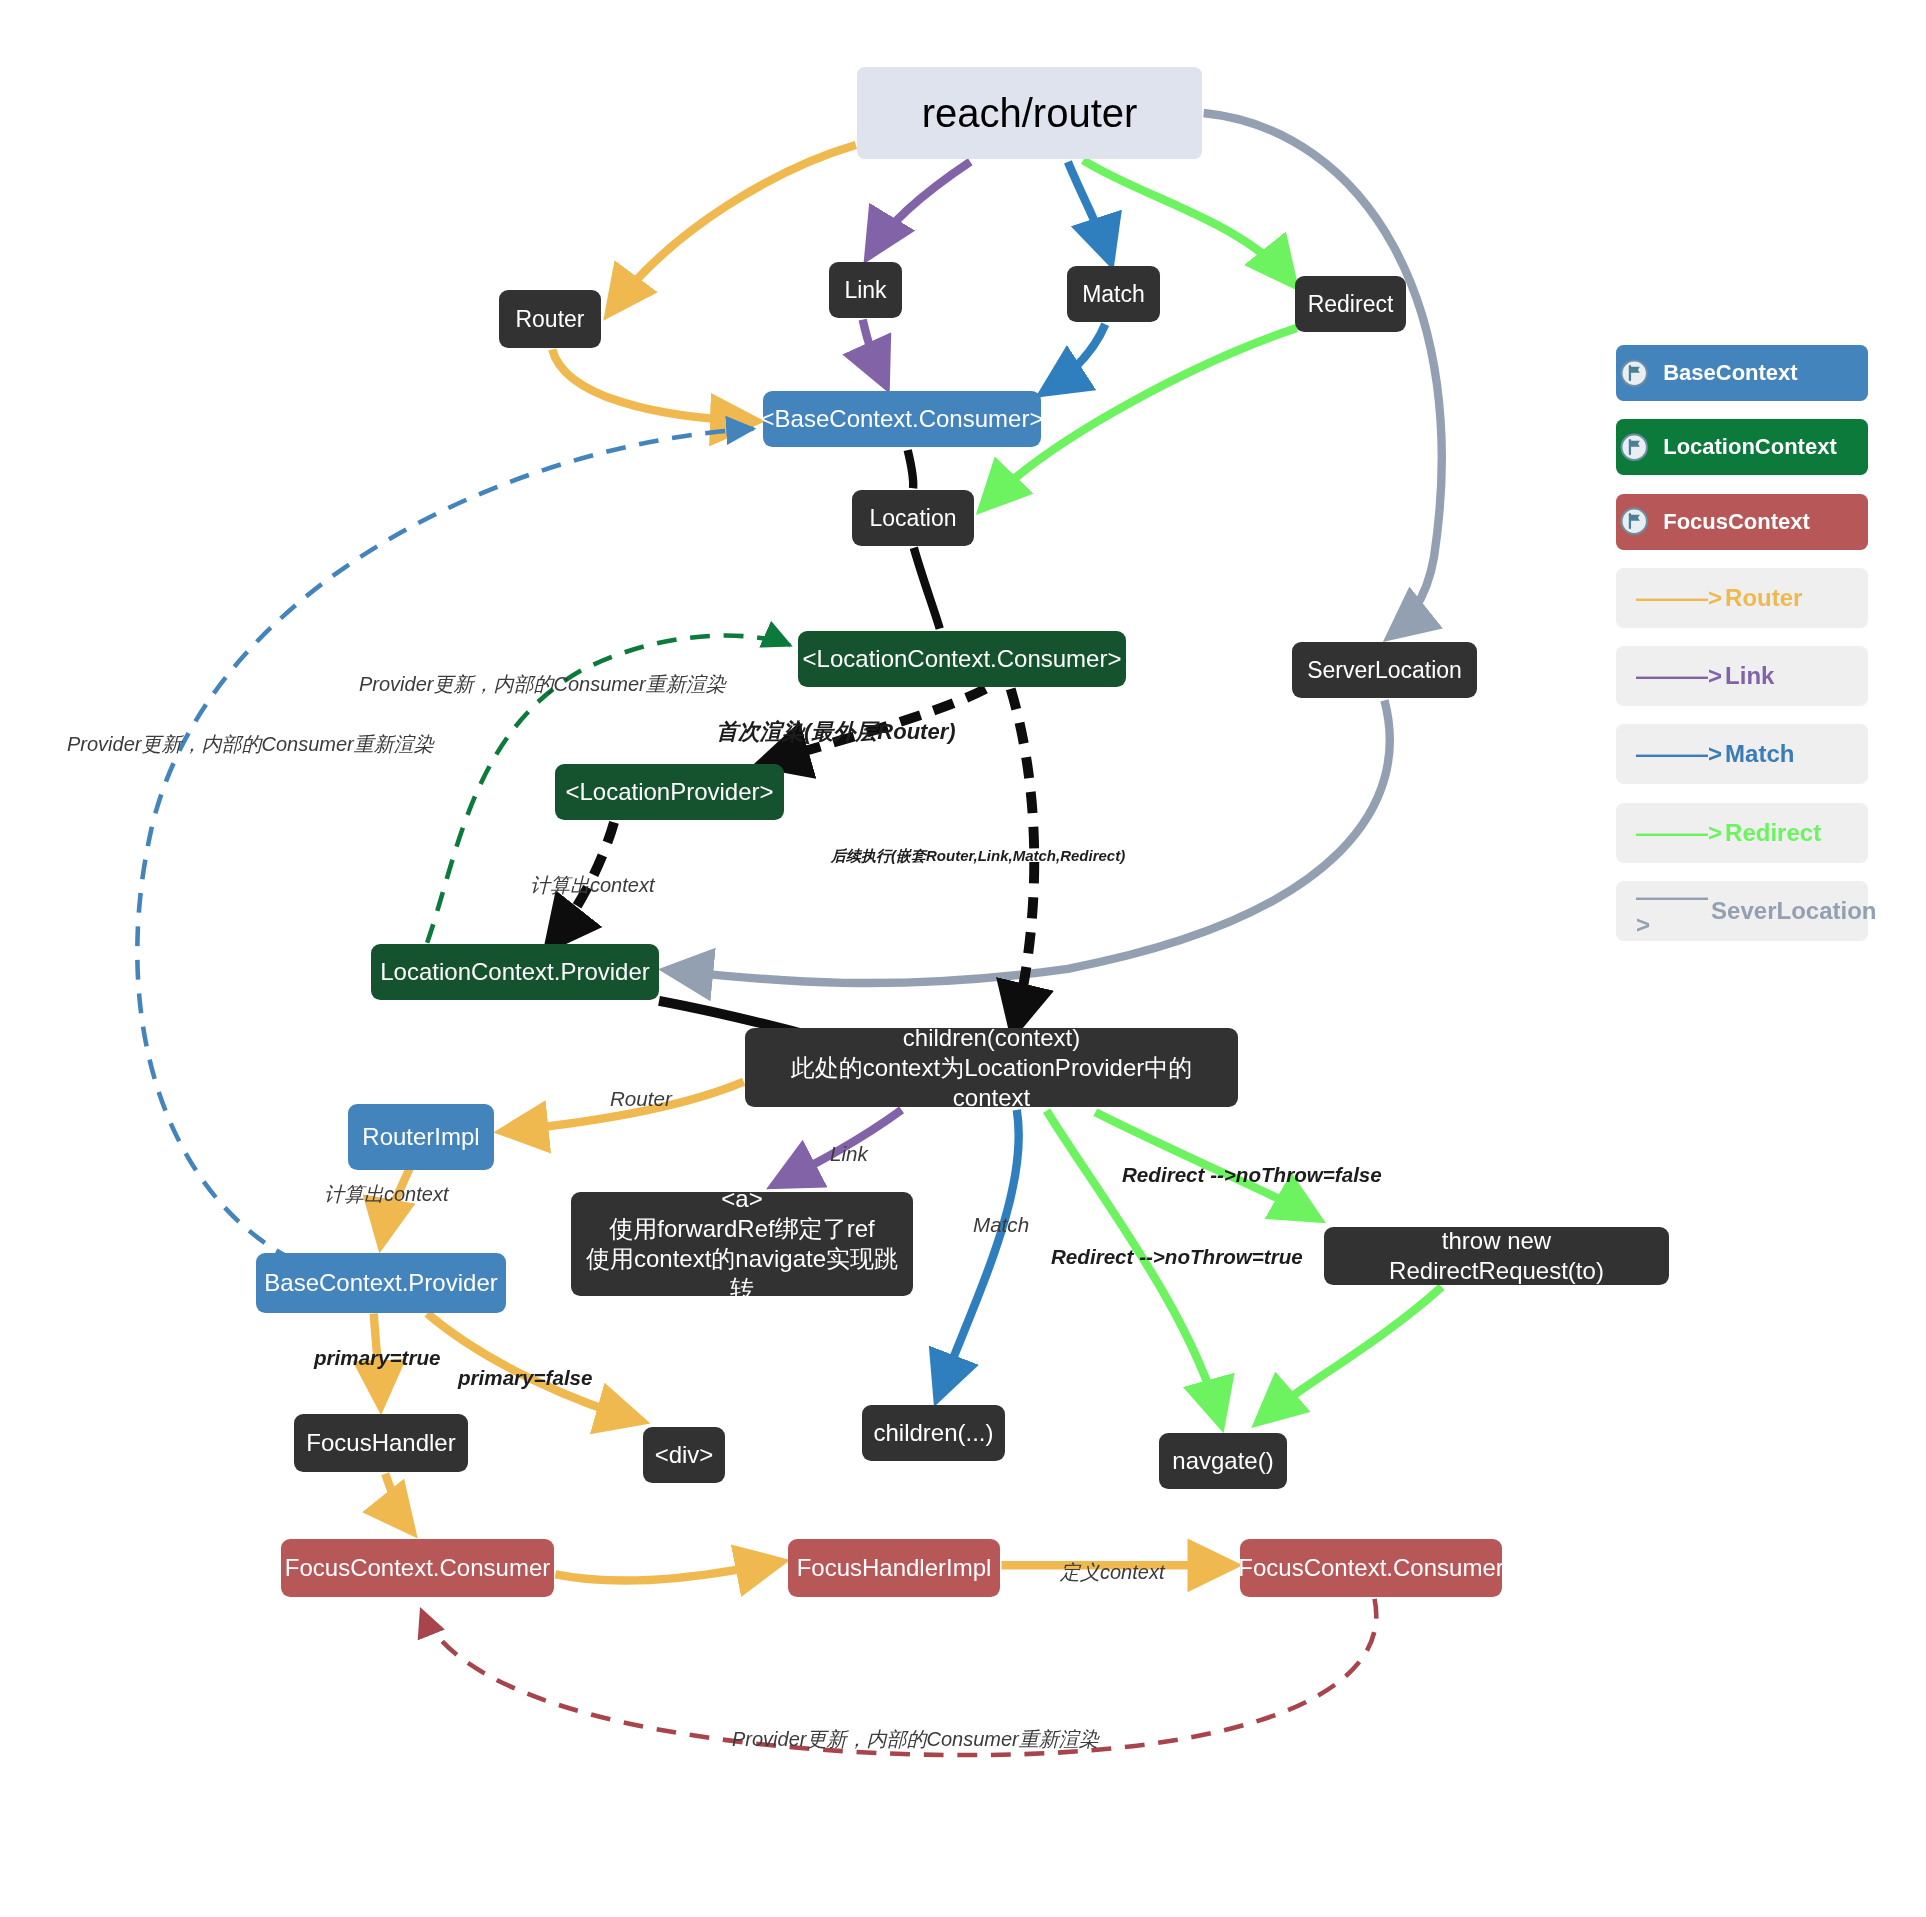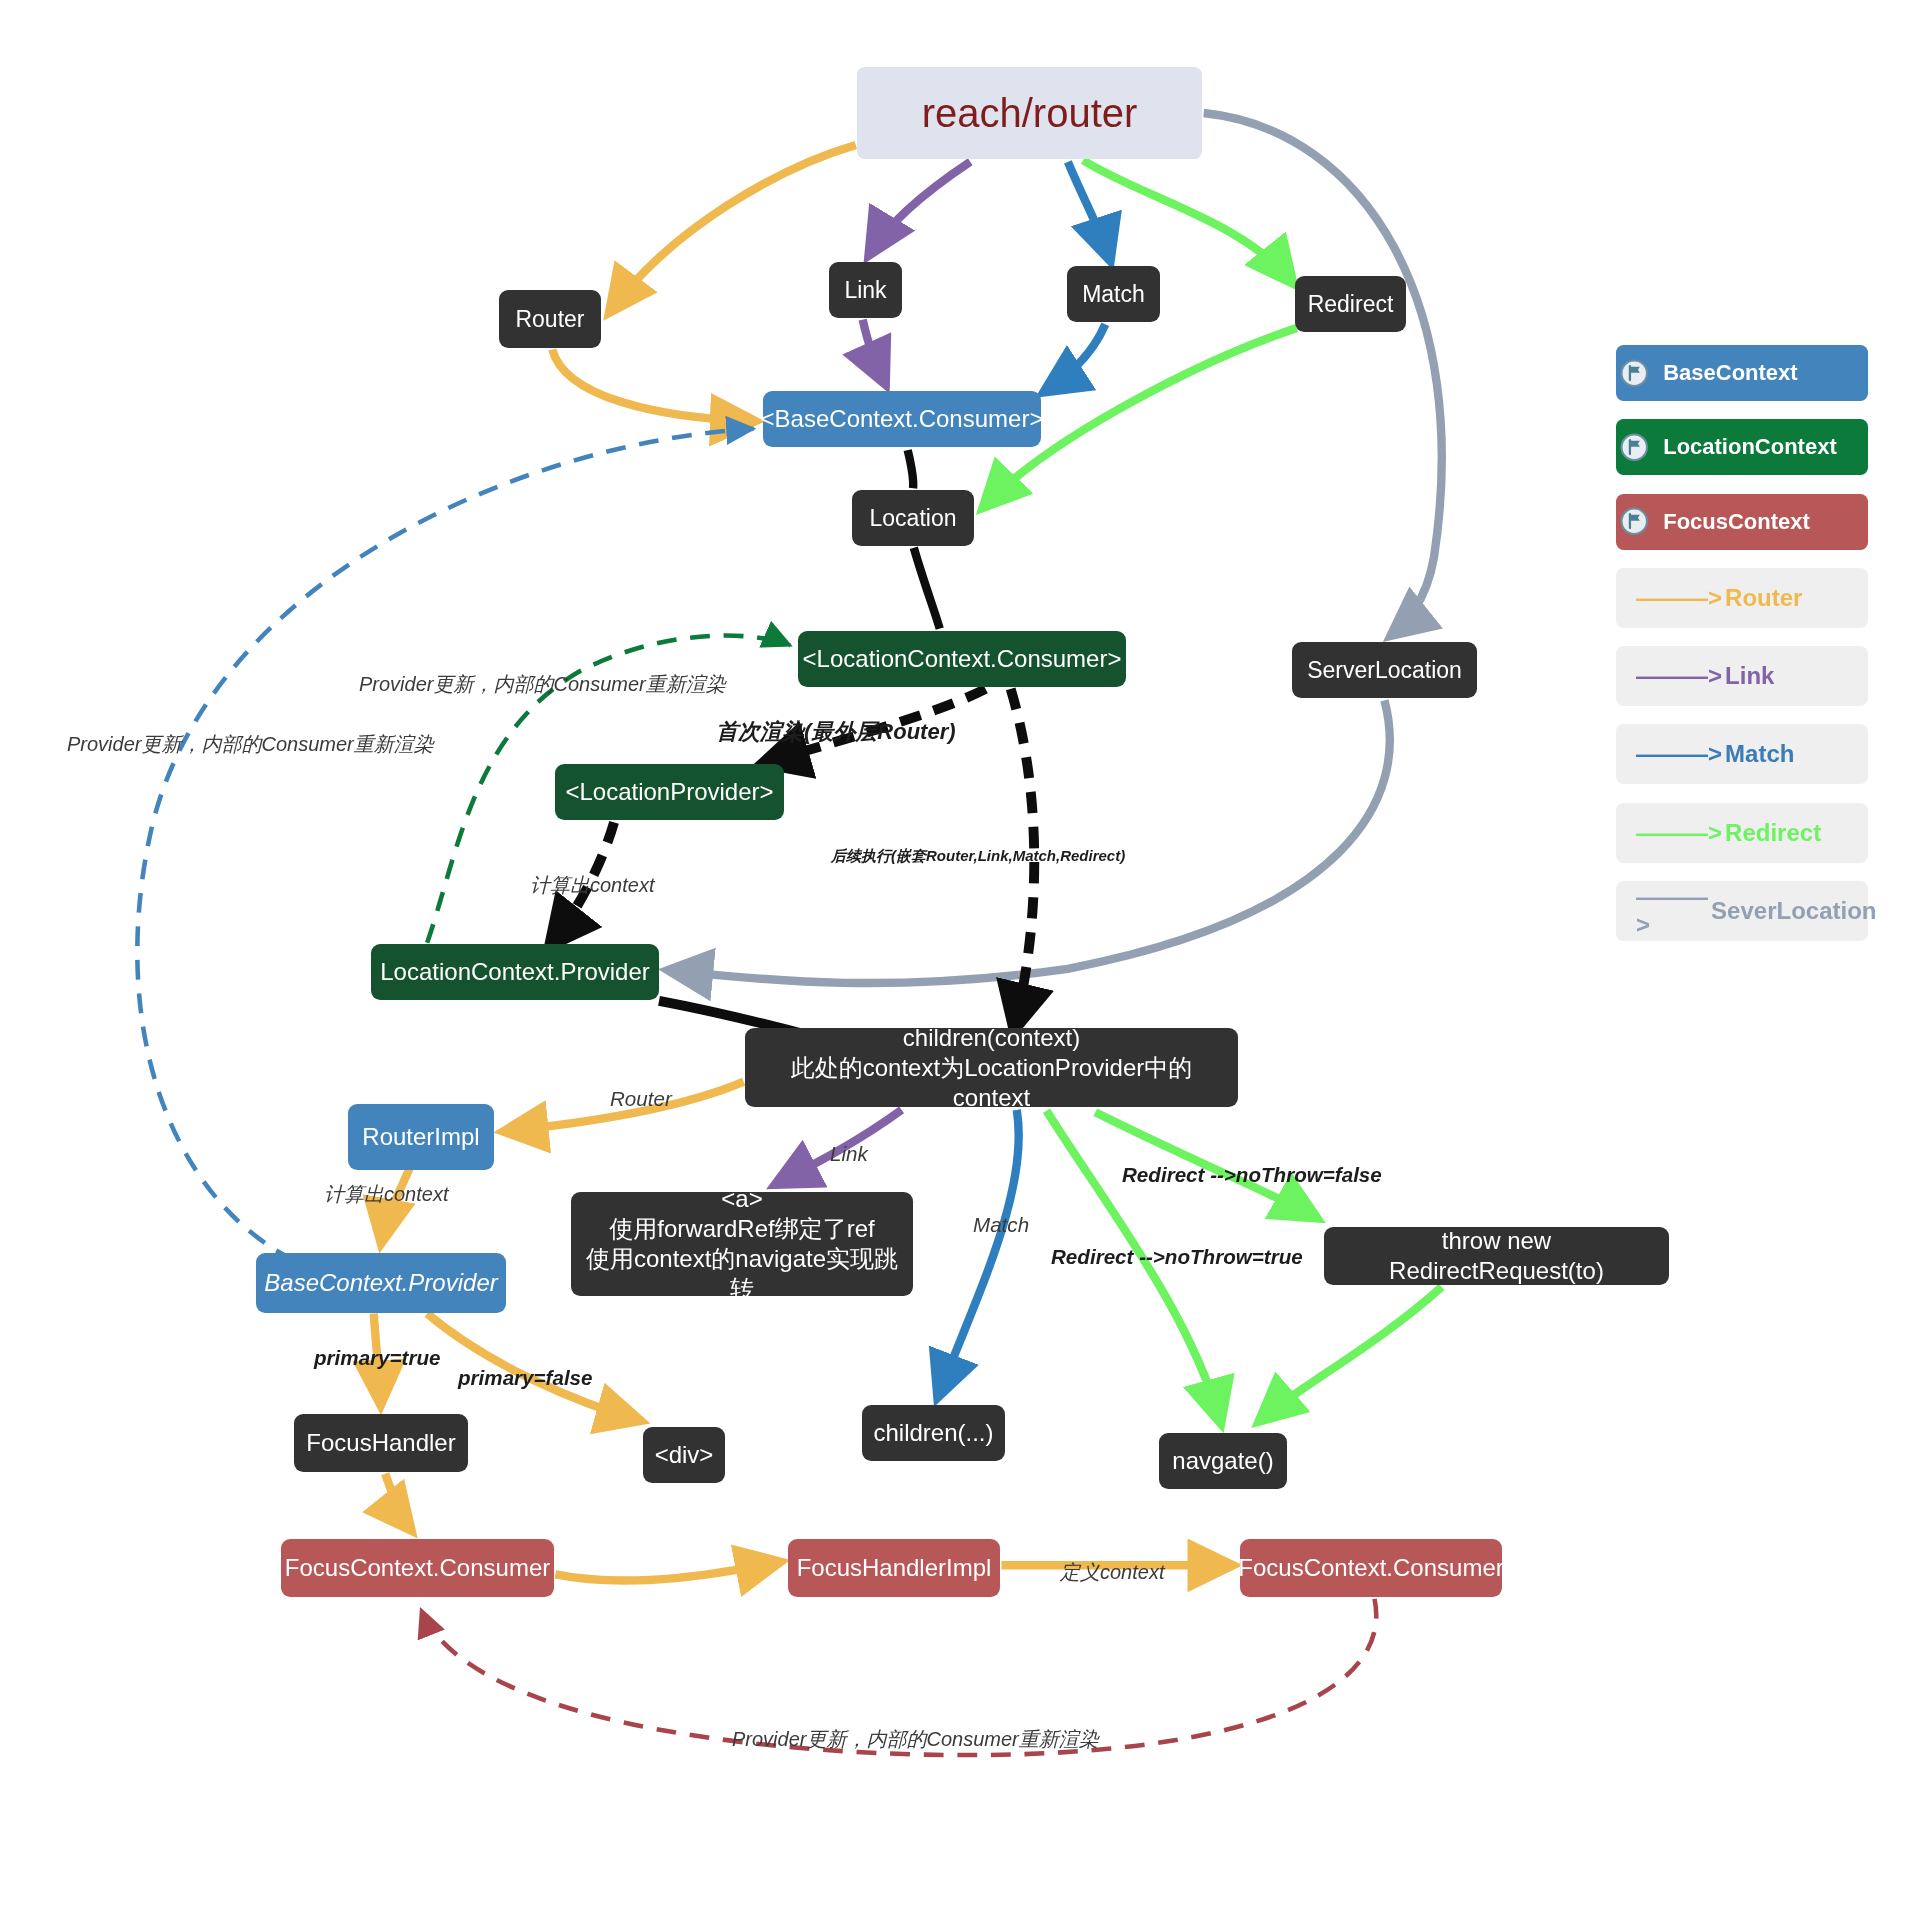--- a/index.html
+++ b/index.html
@@ -6,21 +6,21 @@
   body{font-family:"Liberation Sans","DejaVu Sans",sans-serif;}
   #stage{position:relative;width:1926px;height:1917px;background:#fff;overflow:hidden;}
   svg#edges{position:absolute;left:0;top:0;width:1926px;height:1917px;pointer-events:none;}
 
   .node{position:absolute;box-sizing:border-box;display:flex;align-items:center;justify-content:center;
         text-align:center;border-radius:9.2px;color:#fff;line-height:1.25;padding:3.1px 10.7px;}
   .n-dark{background:#323232;}
   .n-blue{background:#4384bd;}
   .n-green{background:#14532d;}
   .n-red{background:#b85757;}
-  .n-root{background:#dfe3ed;color:#7f1d1d;border-radius:7.6px;}
+  .n-root{background:#dfe3ed;color:#000000;border-radius:7.6px;}
 
   .elabel{position:absolute;font-style:italic;color:#3b3b3b;white-space:nowrap;}
   .elabel.bold{font-weight:bold;color:#1d1d1d;}
 
   
   #legend{position:absolute;left:1616px;top:345px;width:252px;}
   .lg-item{box-sizing:border-box;height:56px;border-radius:7.6px;display:flex;align-items:center;
            padding-left:3px;margin-bottom:18.3px;color:#fff;font-size:22px;font-weight:bold;}
   .lg-blue{background:#4384bd;}
   .lg-green{background:#0b7a3b;}
@@ -130,21 +130,21 @@
 此处的context为LocationProvider中的context</div>
 
   <div class="node n-green" style="left:371px;top:944px;width:288px;height:56px;font-size:24px;">LocationContext.Provider</div>
 
   <div class="node n-blue" style="left:348px;top:1104px;width:146px;height:66px;font-size:24px;">RouterImpl</div>
 
   <div class="node n-dark" style="left:571px;top:1192px;width:342px;height:104px;font-size:24px;white-space:pre-line;">&lt;a&gt;
 使用forwardRef绑定了ref
 使用context的navigate实现跳转</div>
 
-  <div class="node n-blue" style="left:256px;top:1253px;width:250px;height:60px;font-size:24px;font-style:italic;">BaseContext.Provider</div>
+  <div class="node n-blue" style="left:256px;top:1253px;width:250px;height:60px;font-size:24px;">BaseContext.Provider</div>
 
   <div class="node n-dark" style="left:294px;top:1414px;width:174px;height:58px;font-size:24px;">FocusHandler</div>
 
   <div class="node n-dark" style="left:643px;top:1427px;width:82px;height:56px;font-size:24px;">&lt;div&gt;</div>
 
   <div class="node n-dark" style="left:862px;top:1405px;width:143px;height:56px;font-size:24px;">children(...)</div>
 
   <div class="node n-dark" style="left:1159px;top:1433px;width:128px;height:56px;font-size:24px;">navgate()</div>
 
   <div class="node n-dark" style="left:1324px;top:1227px;width:345px;height:58px;font-size:24px;">throw new RedirectRequest(to)</div>

